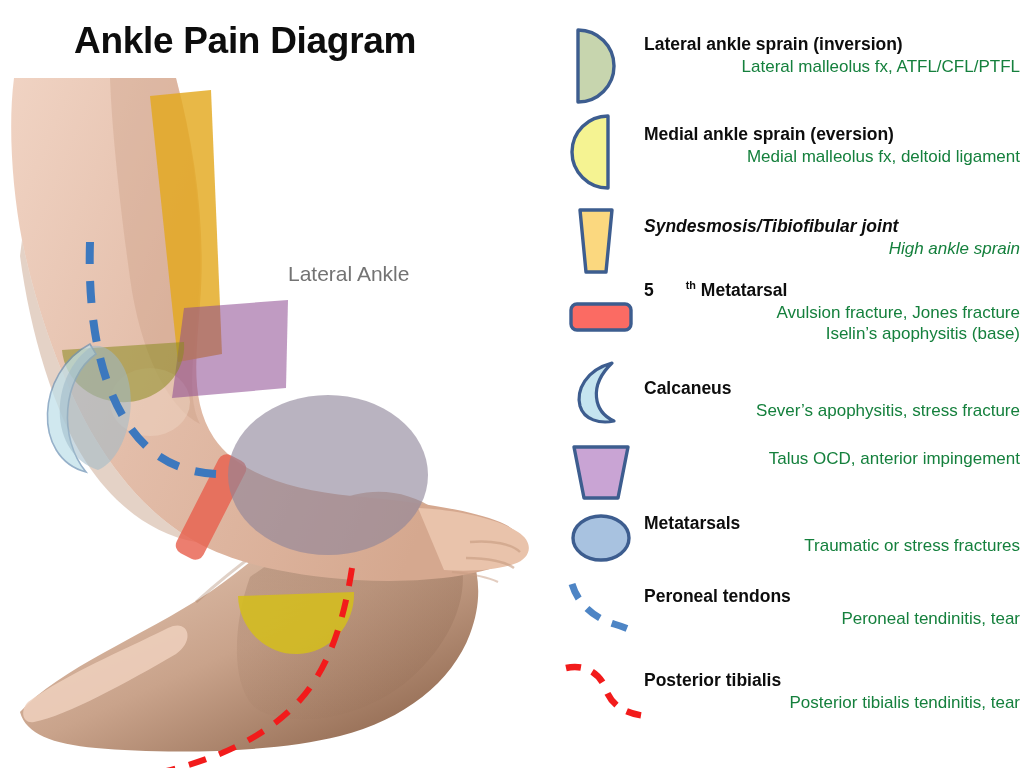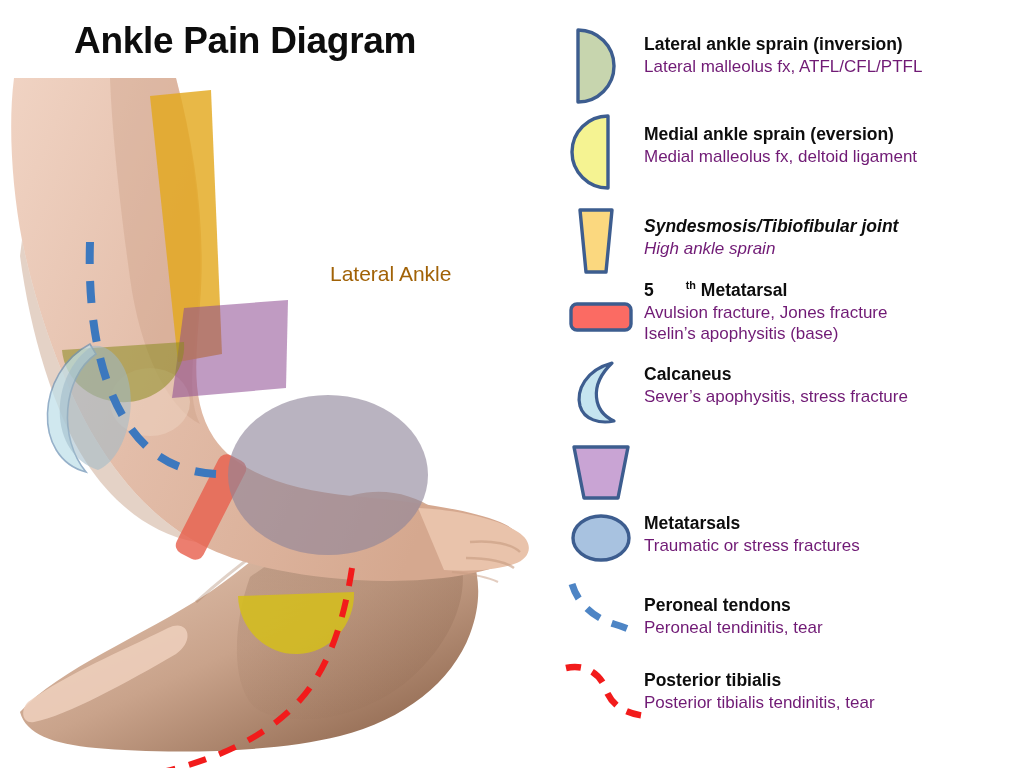--- a/index.html
+++ b/index.html
@@ -16,35 +16,35 @@
     position:absolute;left:74px;top:20px;
     font-size:37px;font-weight:bold;color:#0d0d0d;
     letter-spacing:-0.3px;white-space:nowrap;
   }
 
   
   .figure-pane{position:absolute;left:0;top:72px;width:560px;height:696px;}
   .figure-pane svg{display:block;}
 
   .anat-label{
-    position:absolute;font-size:21px;color:#a16207;white-space:nowrap;margin-left:42px;
+    position:absolute;font-size:21px;color:#737373;white-space:nowrap;
   }
   .lbl-lateral{left:288px;top:190px;}
 
   
   .legend{position:absolute;left:560px;top:0;width:464px;height:553px;}
   .legend-row{position:absolute;left:0;width:464px;}
   .legend-swatch{position:absolute;left:8px;top:0;width:86px;}
   .legend-text{position:absolute;left:84px;width:376px;}
   .legend-title{
     font-size:17.5px;font-weight:bold;color:#0d0d0d;line-height:1.24;
     white-space:nowrap;
   }
   .legend-desc{
-    font-size:17px;color:#701a75;line-height:1.26;
+    font-size:17px;color:#15803d;line-height:1.26;text-align:right;
   }
   .legend-desc div{white-space:nowrap;}
   sup{font-size:0.62em;vertical-align:super;line-height:0;margin-left:32px;}
 </style>
 </head>
 <body>
 
 <div id="root">
 
   <div class="title">Ankle Pain Diagram</div>
@@ -192,35 +192,38 @@
       </div>
     </div>
 
     <div class="legend-row" style="top:358px;">
       <div class="legend-swatch">
         <svg width="60" height="68" viewBox="0 0 60 68">
           <path d="M 44,5 C 18,12 8,32 12,48 C 16,62 32,66 46,63
                    C 26,54 20,28 44,5 Z" fill="#C5E4EF" stroke="#3D5D8F" stroke-width="3.2" stroke-linejoin="round"></path>
         </svg>
       </div>
-      <div class="legend-text" style="top:6px;">
+      <div class="legend-text" style="top:20px;">
         <div class="legend-title">Calcaneus</div>
         <div class="legend-desc">
           <div>Sever’s apophysitis, stress fracture</div>
         </div>
       </div>
     </div>
 
     <div class="legend-row" style="top:442px;">
       <div class="legend-swatch">
         <svg width="66" height="62" viewBox="0 0 66 62">
           <path d="M 6,5 L 60,5 L 50,56 L 16,56 Z" fill="#C9A4D4" stroke="#3D5D8F" stroke-width="3.4" stroke-linejoin="round"></path>
         </svg>
       </div>
       <div class="legend-text" style="top:6px;">
+        <div class="legend-desc">
+          <div>Talus OCD, anterior impingement</div>
+        </div>
       </div>
     </div>
 
     <div class="legend-row" style="top:506px;">
       <div class="legend-swatch" style="top:6px;">
         <svg width="66" height="52" viewBox="0 0 66 52">
           <ellipse cx="33" cy="26" rx="28" ry="22" fill="#A8C2E0" stroke="#3D5D8F" stroke-width="3.4"></ellipse>
         </svg>
       </div>
       <div class="legend-text" style="top:7px;">
@@ -230,21 +233,21 @@
         </div>
       </div>
     </div>
 
     <div class="legend-row" style="top:578px;">
       <div class="legend-swatch" style="left:0px;">
         <svg width="90" height="62" viewBox="0 0 90 62">
           <path d="M 12,6 C 18,26 34,40 54,46 C 64,49 72,52 78,56" stroke="#4E85C5" stroke-width="7" fill="none" stroke-dasharray="16 13" stroke-linecap="butt"></path>
         </svg>
       </div>
-      <div class="legend-text" style="top:17px;">
+      <div class="legend-text" style="top:8px;">
         <div class="legend-title">Peroneal tendons</div>
         <div class="legend-desc">
           <div>Peroneal tendinitis, tear</div>
         </div>
       </div>
     </div>
 
     <div class="legend-row" style="top:658px;">
       <div class="legend-swatch" style="left:0px;">
         <svg width="100" height="62" viewBox="0 0 100 62">

